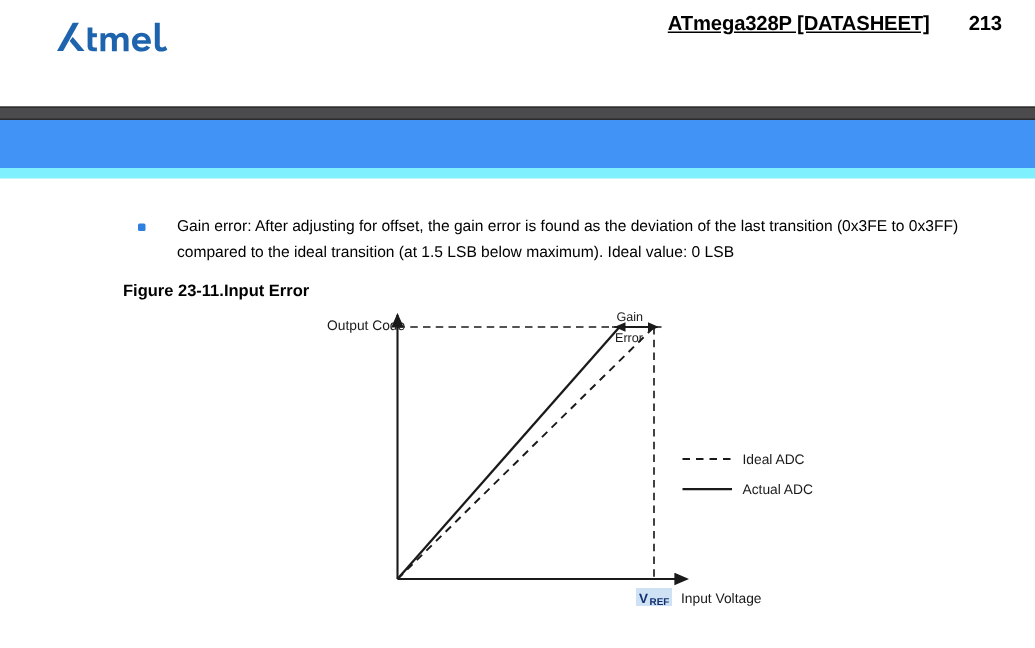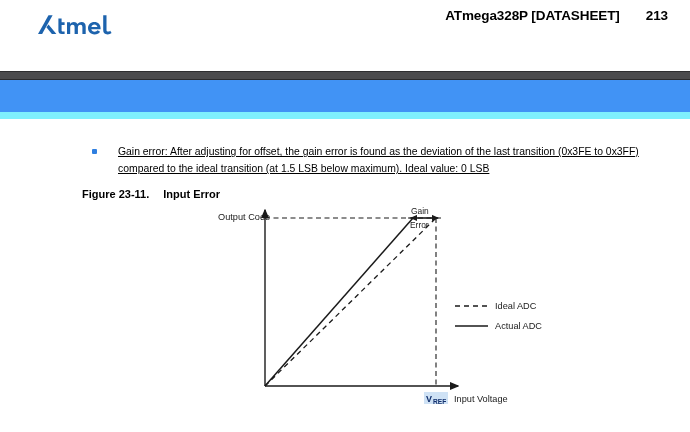--- a/index.html
+++ b/index.html
@@ -31,20 +31,21 @@
     height: 28px;
   }
   #atmel-logo svg { display: block; }
 
   #header-right {
     position: absolute;
     right: 22px;
     top: 9px;
     text-align: right;
     line-height: 1.05;
+    text-decoration: underline;
   }
   #doc-title-line {
     font-size: 13.5px;
     font-weight: bold;
     letter-spacing: -0.1px;
     white-space: nowrap;
   }
   #doc-title-line .page-num {
     display: inline-block;
     margin-left: 26px;
@@ -79,21 +80,20 @@
     left: 0; top: 112px;
     width: 690px; height: 7px;
     background: #7ff0fd;
   }
 
   
   #bullet-block {
     position: absolute;
     left: 92px; top: 143px;
     width: 560px;
-    text-decoration: underline;
   }
   #bullet-marker {
     position: absolute;
     left: 0; top: 6px;
     width: 5px; height: 5px;
     background: #2f7fe0;
     border-radius: 1px;
   }
   #bullet-text {
     margin-left: 26px;
@@ -103,21 +103,21 @@
   }
 
   
   #figure-caption {
     position: absolute;
     left: 82px; top: 188px;
     font-size: 11px;
     font-weight: bold;
     white-space: nowrap;
   }
-  #figure-caption .fig-num { margin-right: 14px; }
+  #figure-caption .fig-num { }
 
   
   #figure-area {
     position: absolute;
     left: 190px; top: 196px;
     width: 380px; height: 215px;
   }
   #chart-svg { display: block; }
 
   .axis-text {

